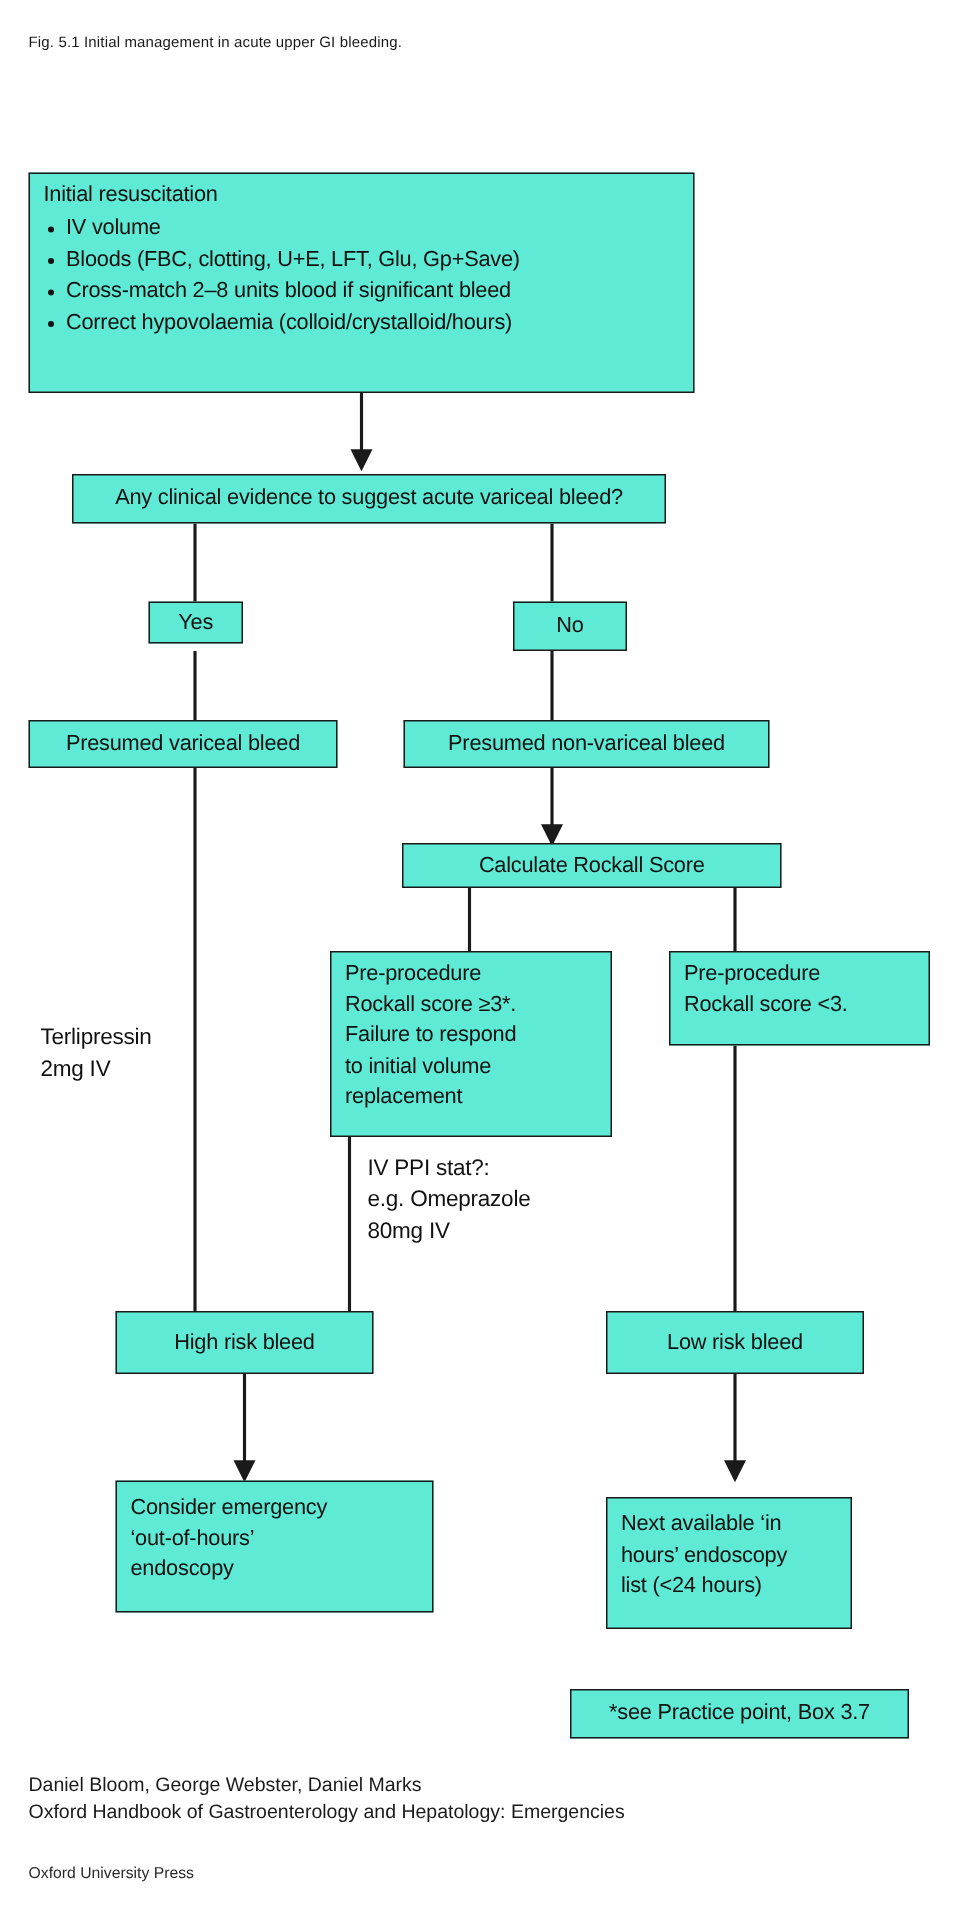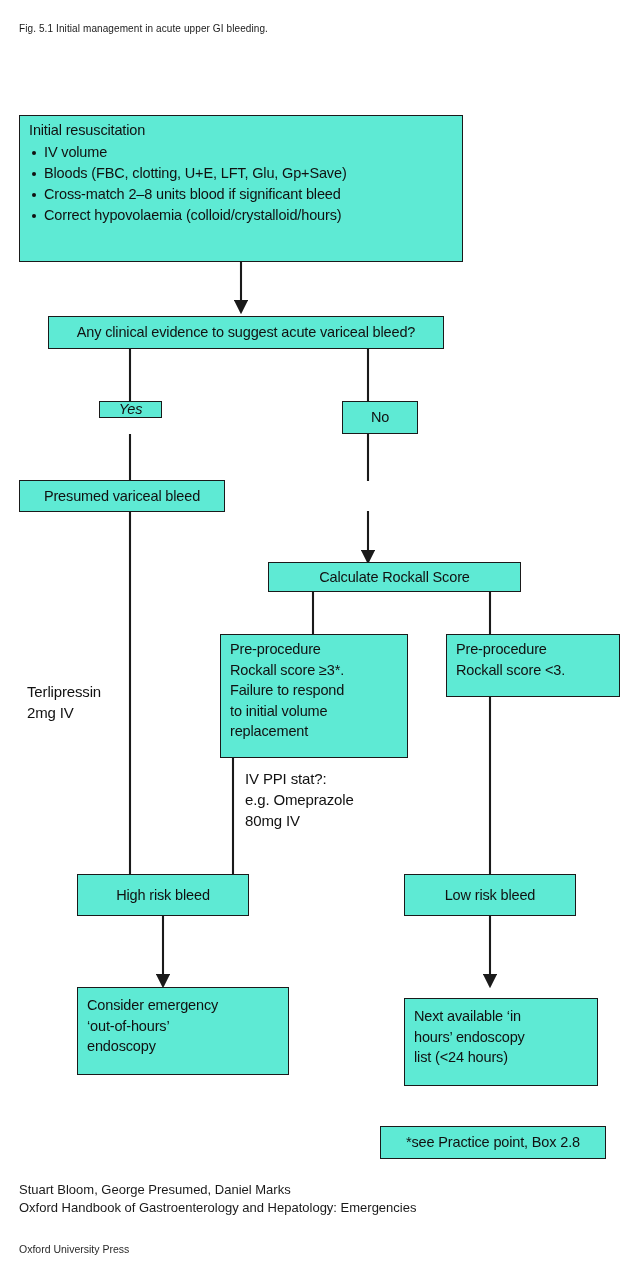--- a/index.html
+++ b/index.html
@@ -178,32 +178,35 @@
         <li>Cross-match 2–8 units blood if significant bleed</li>
         <li>Correct hypovolaemia (colloid/crystalloid/hours)</li>
       </ul>
     </div>
   </div>
 
   <div class="node center" style="left:19px; top:316px; width:396px; height:33px;margin-left:29px;">
     <div class="pad">Any clinical evidence to suggest acute variceal bleed?</div>
   </div>
 
-  <div class="node center" style="left:99px; top:401px; width:63px; height:17px;font-style:italic;">
+  <div class="node center" style="left:99px; top:401px; width:63px; height:28px;">
     <div class="pad">Yes</div>
   </div>
 
   <div class="node center" style="left:342px; top:401px; width:76px; height:33px;">
     <div class="pad">No</div>
   </div>
 
   <div class="node center" style="left:19px; top:480px; width:206px; height:32px;">
     <div class="pad">Presumed variceal bleed</div>
   </div>
 
+  <div class="node center" style="left:269px; top:480px; width:244px; height:32px;">
+    <div class="pad">Presumed non-variceal bleed</div>
+  </div>
 
   <div class="node center" style="left:268px; top:562px; width:253px; height:30px;">
     <div class="pad">Calculate Rockall Score</div>
   </div>
 
   <div class="node" style="left:220px; top:634px; width:188px; height:124px;">
     <div class="pad" style="white-space:pre-line;">Pre-procedure
 Rockall score ≥3*.
 Failure to respond
 to initial volume
@@ -229,30 +232,30 @@
   <div class="node" style="left:77px; top:987px; width:212px; height:88px;">
     <div class="pad" style="white-space:pre-line; padding-top:7px;">Consider emergency
 ‘out-of-hours’
 endoscopy</div>
   </div>
 
   <div class="node center" style="left:404px; top:874px; width:172px; height:42px;">
     <div class="pad">Low risk bleed</div>
   </div>
 
-  <div class="node" style="left:404px; top:998px; width:194px; height:88px;">
+  <div class="node" style="left:404px; top:998px; width:164px; height:88px;">
     <div class="pad" style="white-space:pre-line; padding-top:7px;">Next available ‘in
 hours’ endoscopy
 list (&lt;24 hours)</div>
   </div>
 
   <div class="node center" style="left:380px; top:1126px; width:226px; height:33px;">
-    <div class="pad">*see Practice point, Box 2.8</div>
+    <div class="pad">*see Practice point, Box 3.7</div>
   </div>
 
 </div>
 
 <div id="credits">
-  <div>Stuart Bloom, George Presumed, Daniel Marks</div>
+  <div>Daniel Bloom, George Webster, Daniel Marks</div>
   <div>Oxford Handbook of Gastroenterology and Hepatology: Emergencies</div>
 </div>
 
 <div id="publisher">Oxford University Press</div>
 
 </body></html>

